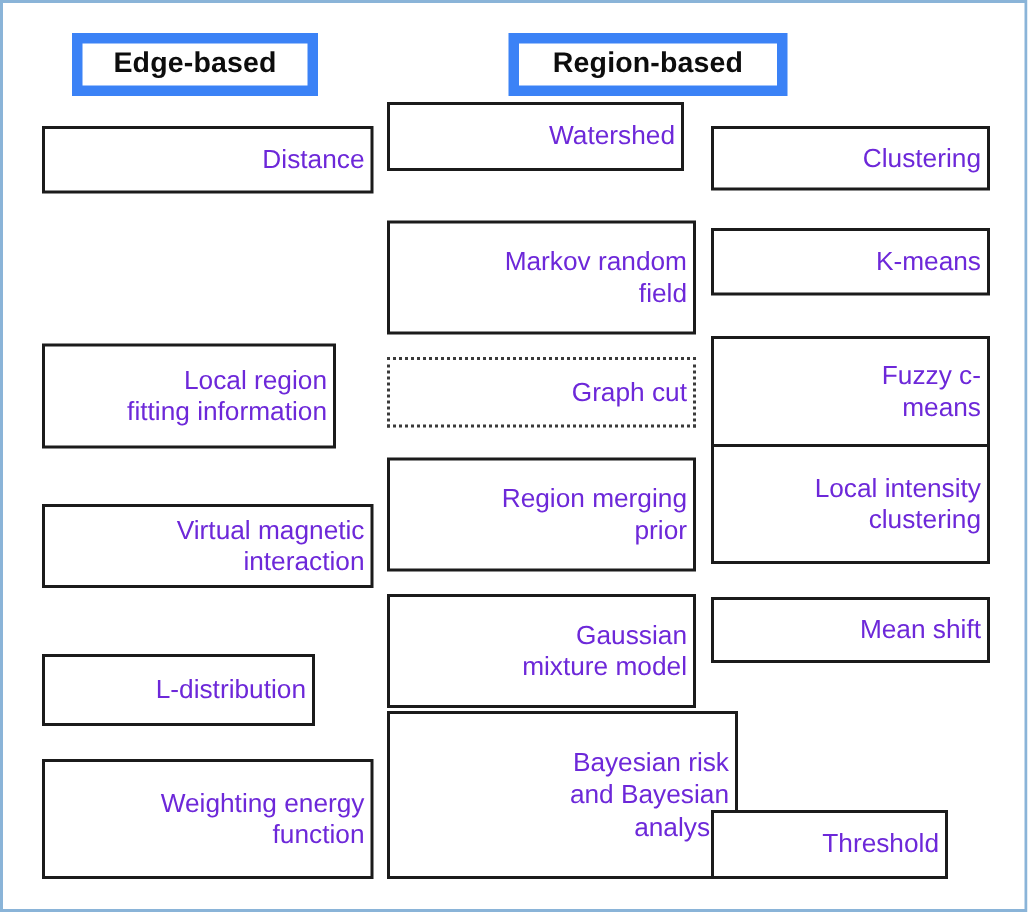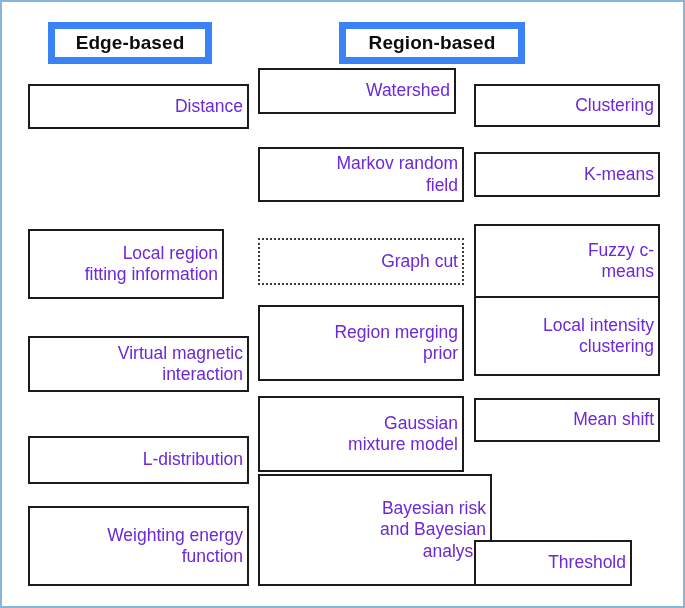--- a/index.html
+++ b/index.html
@@ -77,33 +77,33 @@
 
 
   <div class="abs node" style="left:26px; top:227px; width:196px; height:70px;">
     <span class="node-label">Local region<br>fitting information</span>
   </div>
 
   <div class="abs node" style="left:26px; top:334px; width:221px; height:56px;">
     <span class="node-label">Virtual magnetic<br>interaction</span>
   </div>
 
-  <div class="abs node" style="left:26px; top:434px; width:221px; height:48px;">
+  <div class="abs node" style="left:26px; top:434px; width:182px; height:48px;">
     <span class="node-label">L-distribution</span>
   </div>
 
   <div class="abs node" style="left:26px; top:504px; width:221px; height:80px;padding-left:36px;">
     <span class="node-label">Weighting energy<br>function</span>
   </div>
 
   <div class="abs node" style="left:256px; top:66px; width:198px; height:46px;">
     <span class="node-label">Watershed</span>
   </div>
 
-  <div class="abs node" style="left:256px; top:145px; width:206px; height:55px;">
+  <div class="abs node" style="left:256px; top:145px; width:206px; height:76px;">
     <span class="node-label">Markov random<br>field</span>
   </div>
 
   <div class="abs node dotted" style="left:256px; top:236px; width:206px; height:47px;">
     <span class="node-label">Graph cut</span>
   </div>
 
   <div class="abs node" style="left:256px; top:303px; width:206px; height:76px;">
     <span class="node-label">Region merging<br>prior</span>
   </div>

